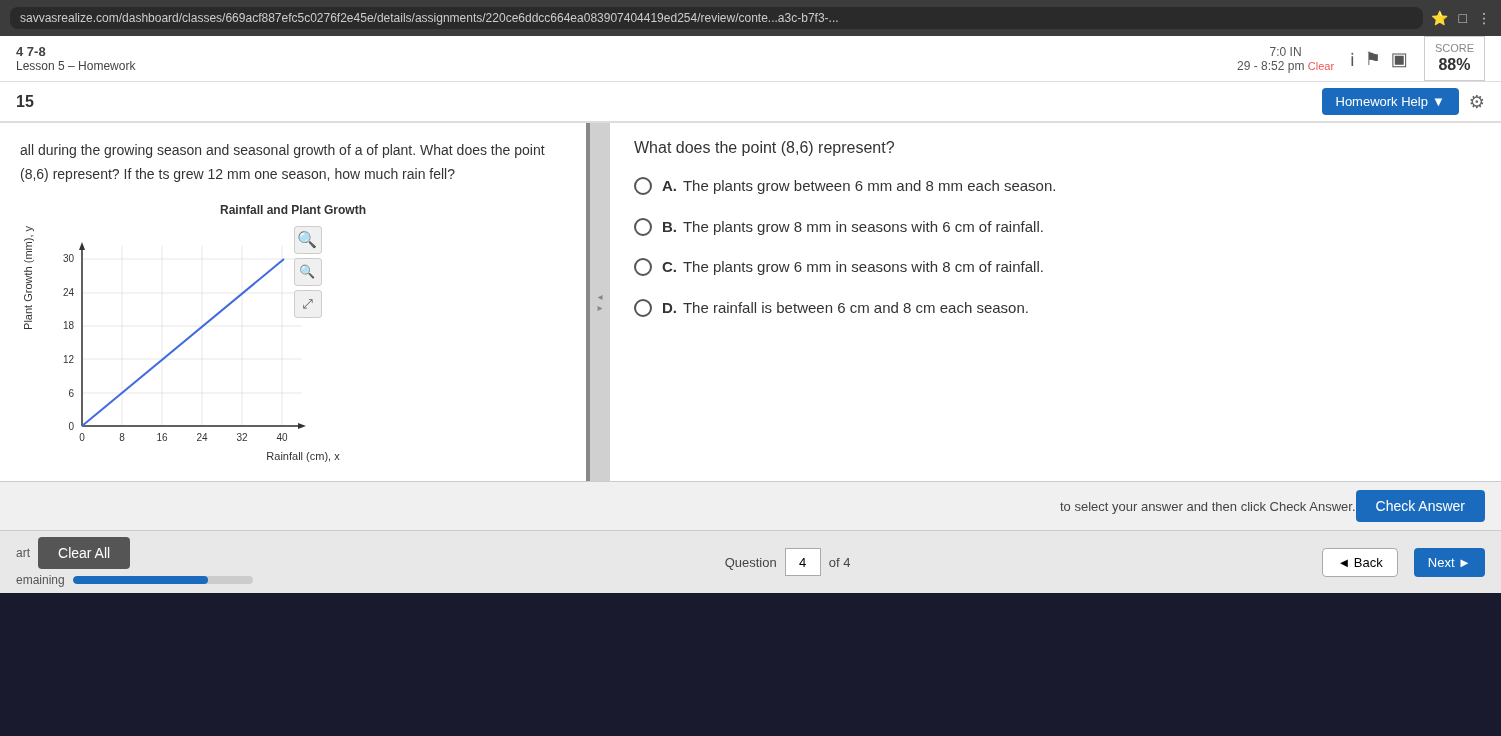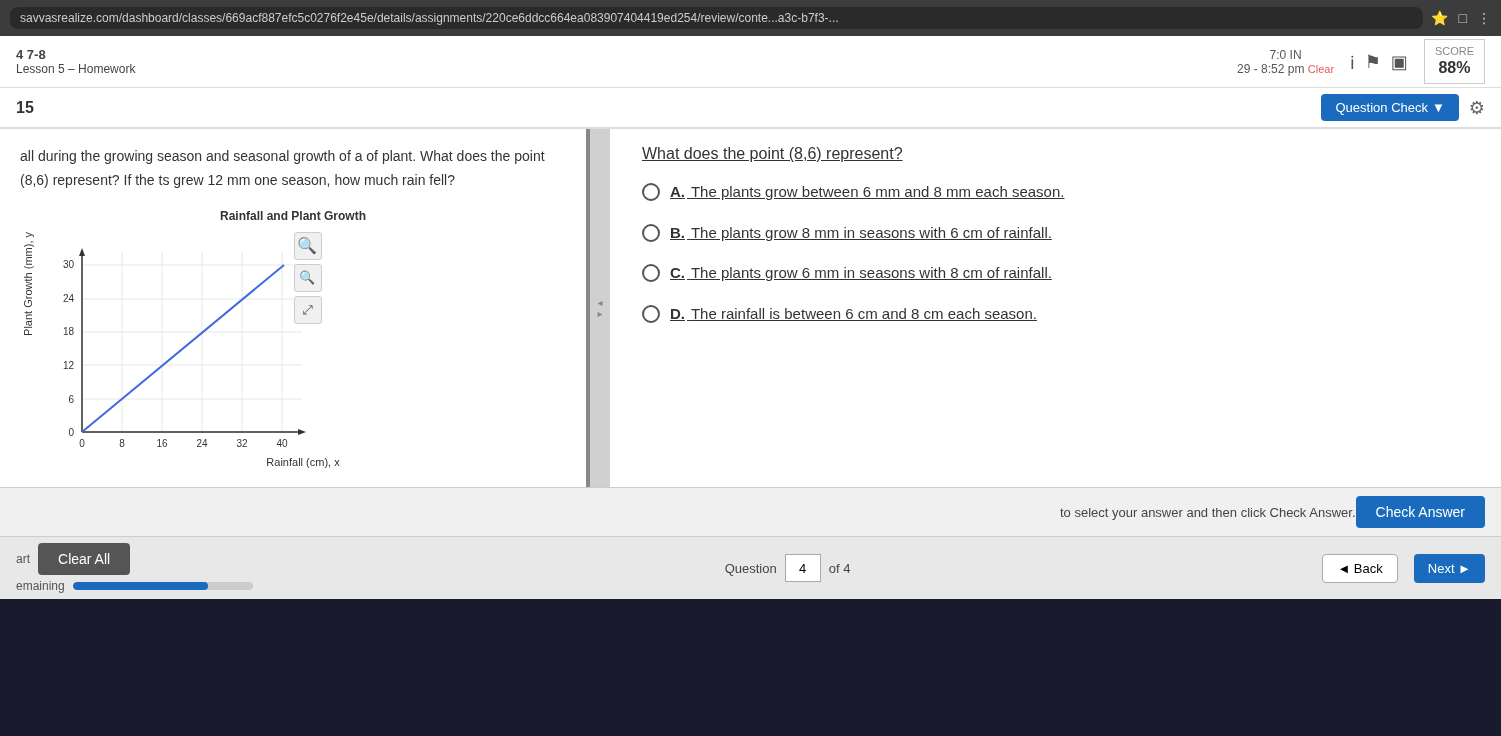--- a/index.html
+++ b/index.html
@@ -35,21 +35,21 @@
     .browser-icons {
       display: flex;
       gap: 10px;
       color: #ccc;
       font-size: 14px;
     }
 
     
     .app-header {
       background: #fff;
-      height: 52px;
+      height: 46px;
       display: flex;
       align-items: center;
       padding: 0 16px;
       border-bottom: 1px solid #ddd;
       position: relative;
     }
     .app-title-block {
       display: flex;
       flex-direction: column;
     }
@@ -197,24 +197,23 @@
     }
 
     
     .chart-svg {
       display: block;
     }
 
     
     .question-right {
       flex: 1;
-      padding: 16px 32px;
+      padding: 16px 24px;
       font-size: 14px;
       color: #333;
-      text-decoration: underline;
     }
     .question-prompt {
       font-size: 16px;
       font-weight: normal;
       color: #333;
       margin-bottom: 18px;
     }
     .answer-option {
       display: flex;
       align-items: flex-start;
@@ -389,21 +388,21 @@
       <div style="font-size:11px;color:#888;">SCORE</div>
       <div class="score-value">88%</div>
     </div>
   </div>
 </div>
 
 <div class="question-toolbar">
   <span class="question-number">15</span>
   <div class="toolbar-right">
     <button class="question-help-btn">
-      <span>Question Check</span>
+      <span>Homework Help</span>
       <span>▼</span>
     </button>
     <button class="gear-btn">⚙</button>
   </div>
 </div>
 
 <div class="question-body">
 
   <div class="question-left">
     <p class="question-text">all during the growing season and seasonal growth of a of plant. What does the point (8,6) represent? If the ts grew 12 mm one season, how much rain fell?</p>

